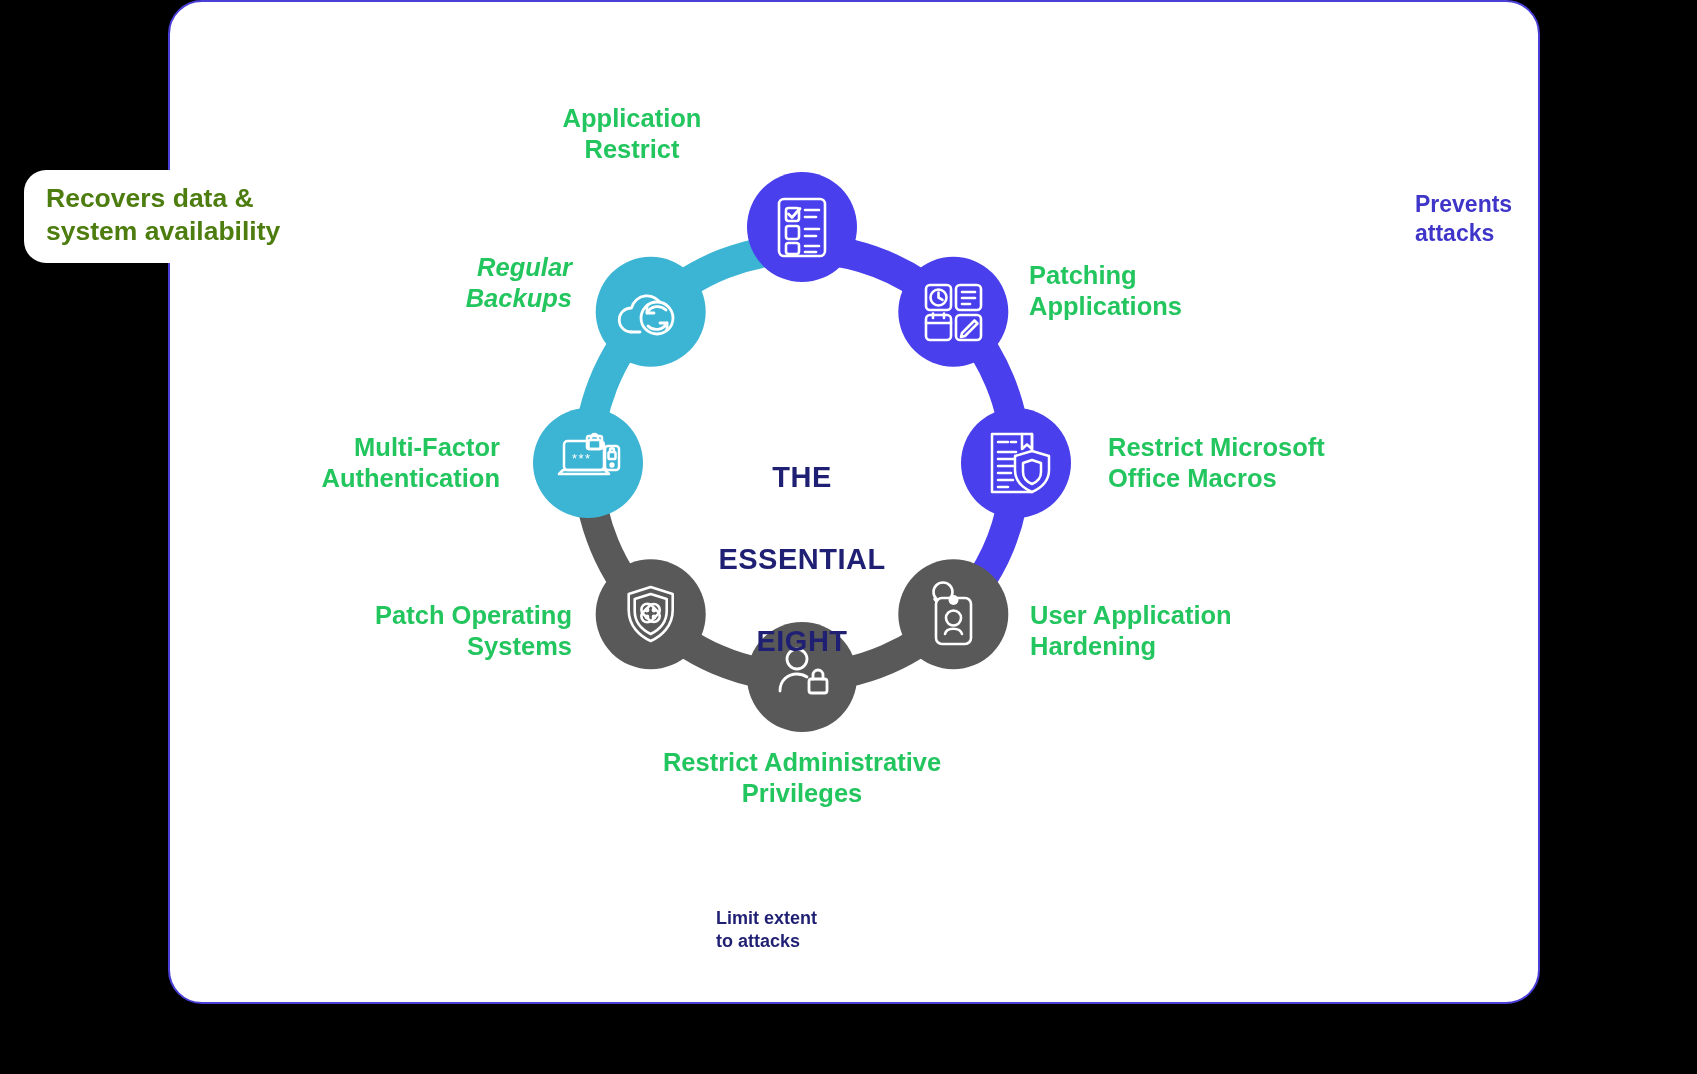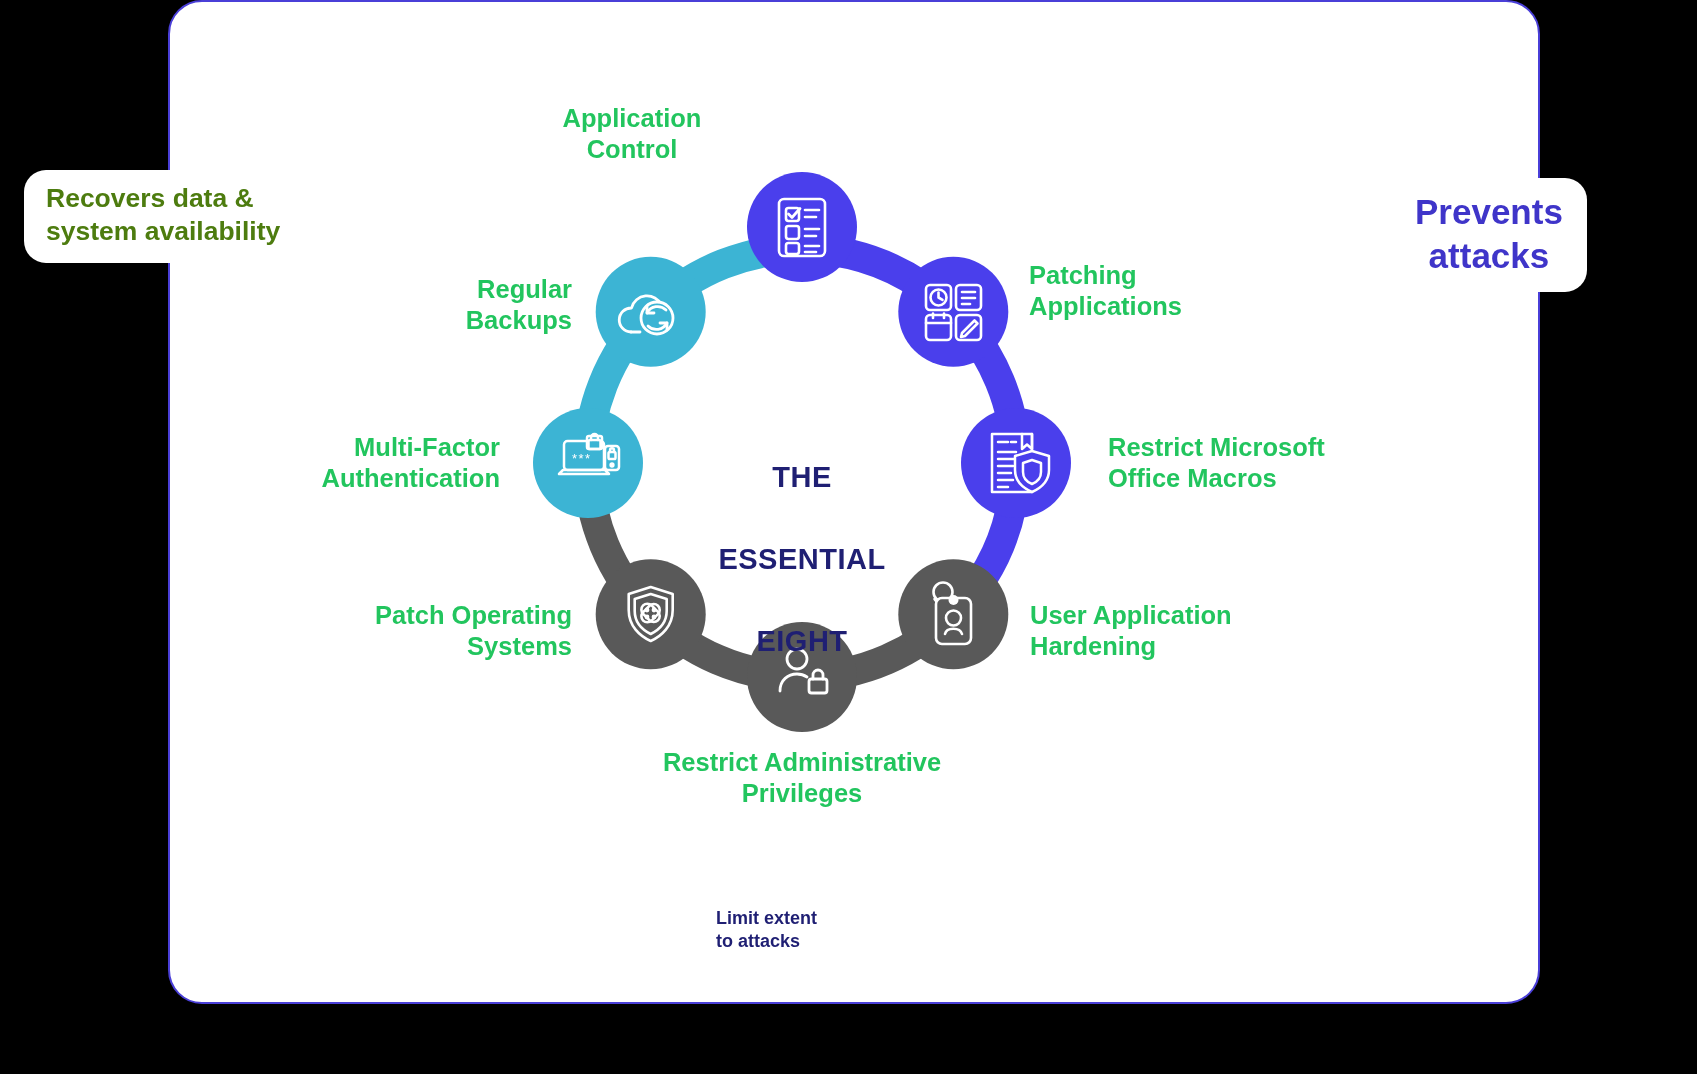--- a/index.html
+++ b/index.html
@@ -41,22 +41,22 @@
     border-radius: 22px;
     color: #4d7c0f;
     font-size: 26.5px;
     text-align: left;
   }
   .badge-right {
     left: 1393px; top: 178px;
     padding: 12px 24px 14px 22px;
     border-radius: 22px;
     color: #3f35c9;
-    font-size: 35px;
-    text-align: center;
+    font-size: 23px;
+    text-align: left;
   }
   .badge-bottom {
     left: 690px; top: 895px;
     padding: 12px 26px 14px 26px;
     border-radius: 22px;
     color: #1f1f73;
     font-size: 18px;
     text-align: left;
   }
   .badge .ln { display: block; }
@@ -247,21 +247,21 @@
         <path d="M 479 313 a 12 12 0 0 1 19 -3"></path>
         <polyline points="479,306 479,313 486,313"></polyline>
         <path d="M 499 323 a 12 12 0 0 1 -19 3"></path>
         <polyline points="499,330 499,323 492,323"></polyline>
       </g>
     </g>
   </svg>
 
   <div class="nlabel lab-center" style="left:632px; top:103px; width:340px; transform:translateX(-170px);">
     <span class="ln">Application</span>
-    <span class="ln">Control</span>
+    <span class="ln">Restrict</span>
   </div>
 
   <div class="nlabel lab-right" style="left:1029px; top:260px;">
     <span class="ln">Patching</span>
     <span class="ln">Applications</span>
   </div>
 
   <div class="nlabel lab-right" style="left:1108px; top:432px;">
     <span class="ln">Restrict Microsoft</span>
     <span class="ln">Office Macros</span>
@@ -280,21 +280,21 @@
   <div class="nlabel lab-left" style="left:184px; top:600px; width:388px;">
     <span class="ln">Patch Operating</span>
     <span class="ln">Systems</span>
   </div>
 
   <div class="nlabel lab-left" style="left:124px; top:432px; width:376px;">
     <span class="ln">Multi-Factor</span>
     <span class="ln">Authentication</span>
   </div>
 
-  <div class="nlabel lab-left" style="left:224px; top:274px; width:348px;">
+  <div class="nlabel lab-left" style="left:224px; top:252px; width:348px;font-style:italic;">
     <span class="ln">Regular</span>
     <span class="ln">Backups</span>
   </div>
 
   <div class="center-cap">
     <span class="ln">THE</span>
     <span class="ln">ESSENTIAL</span>
     <span class="ln">EIGHT</span>
   </div>
 

